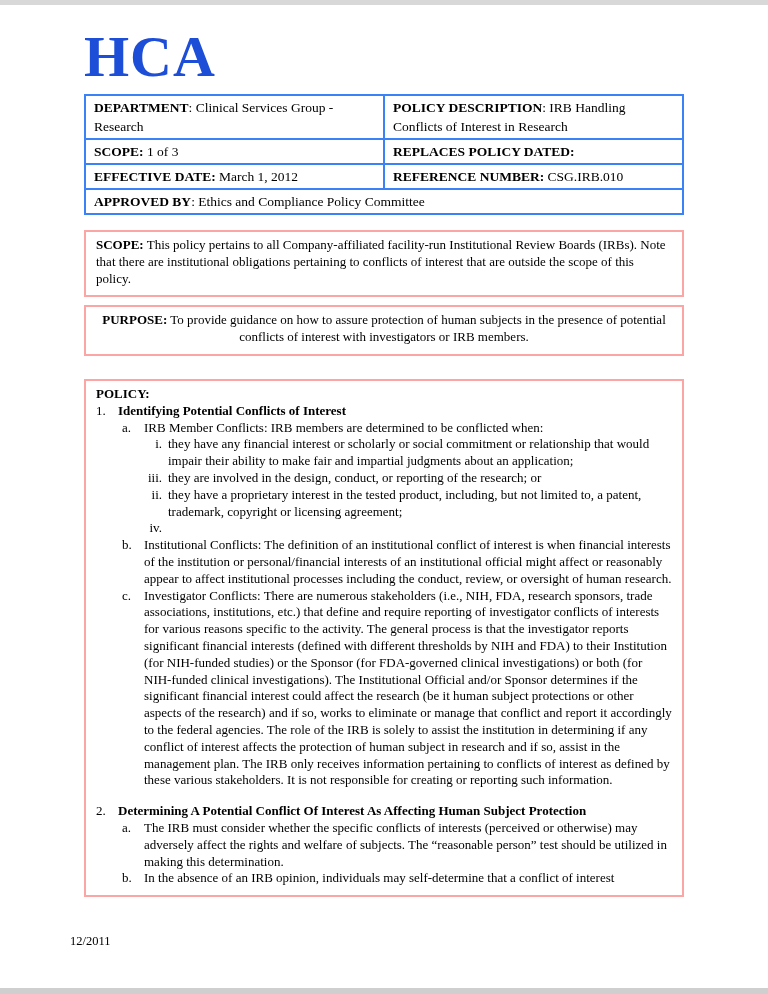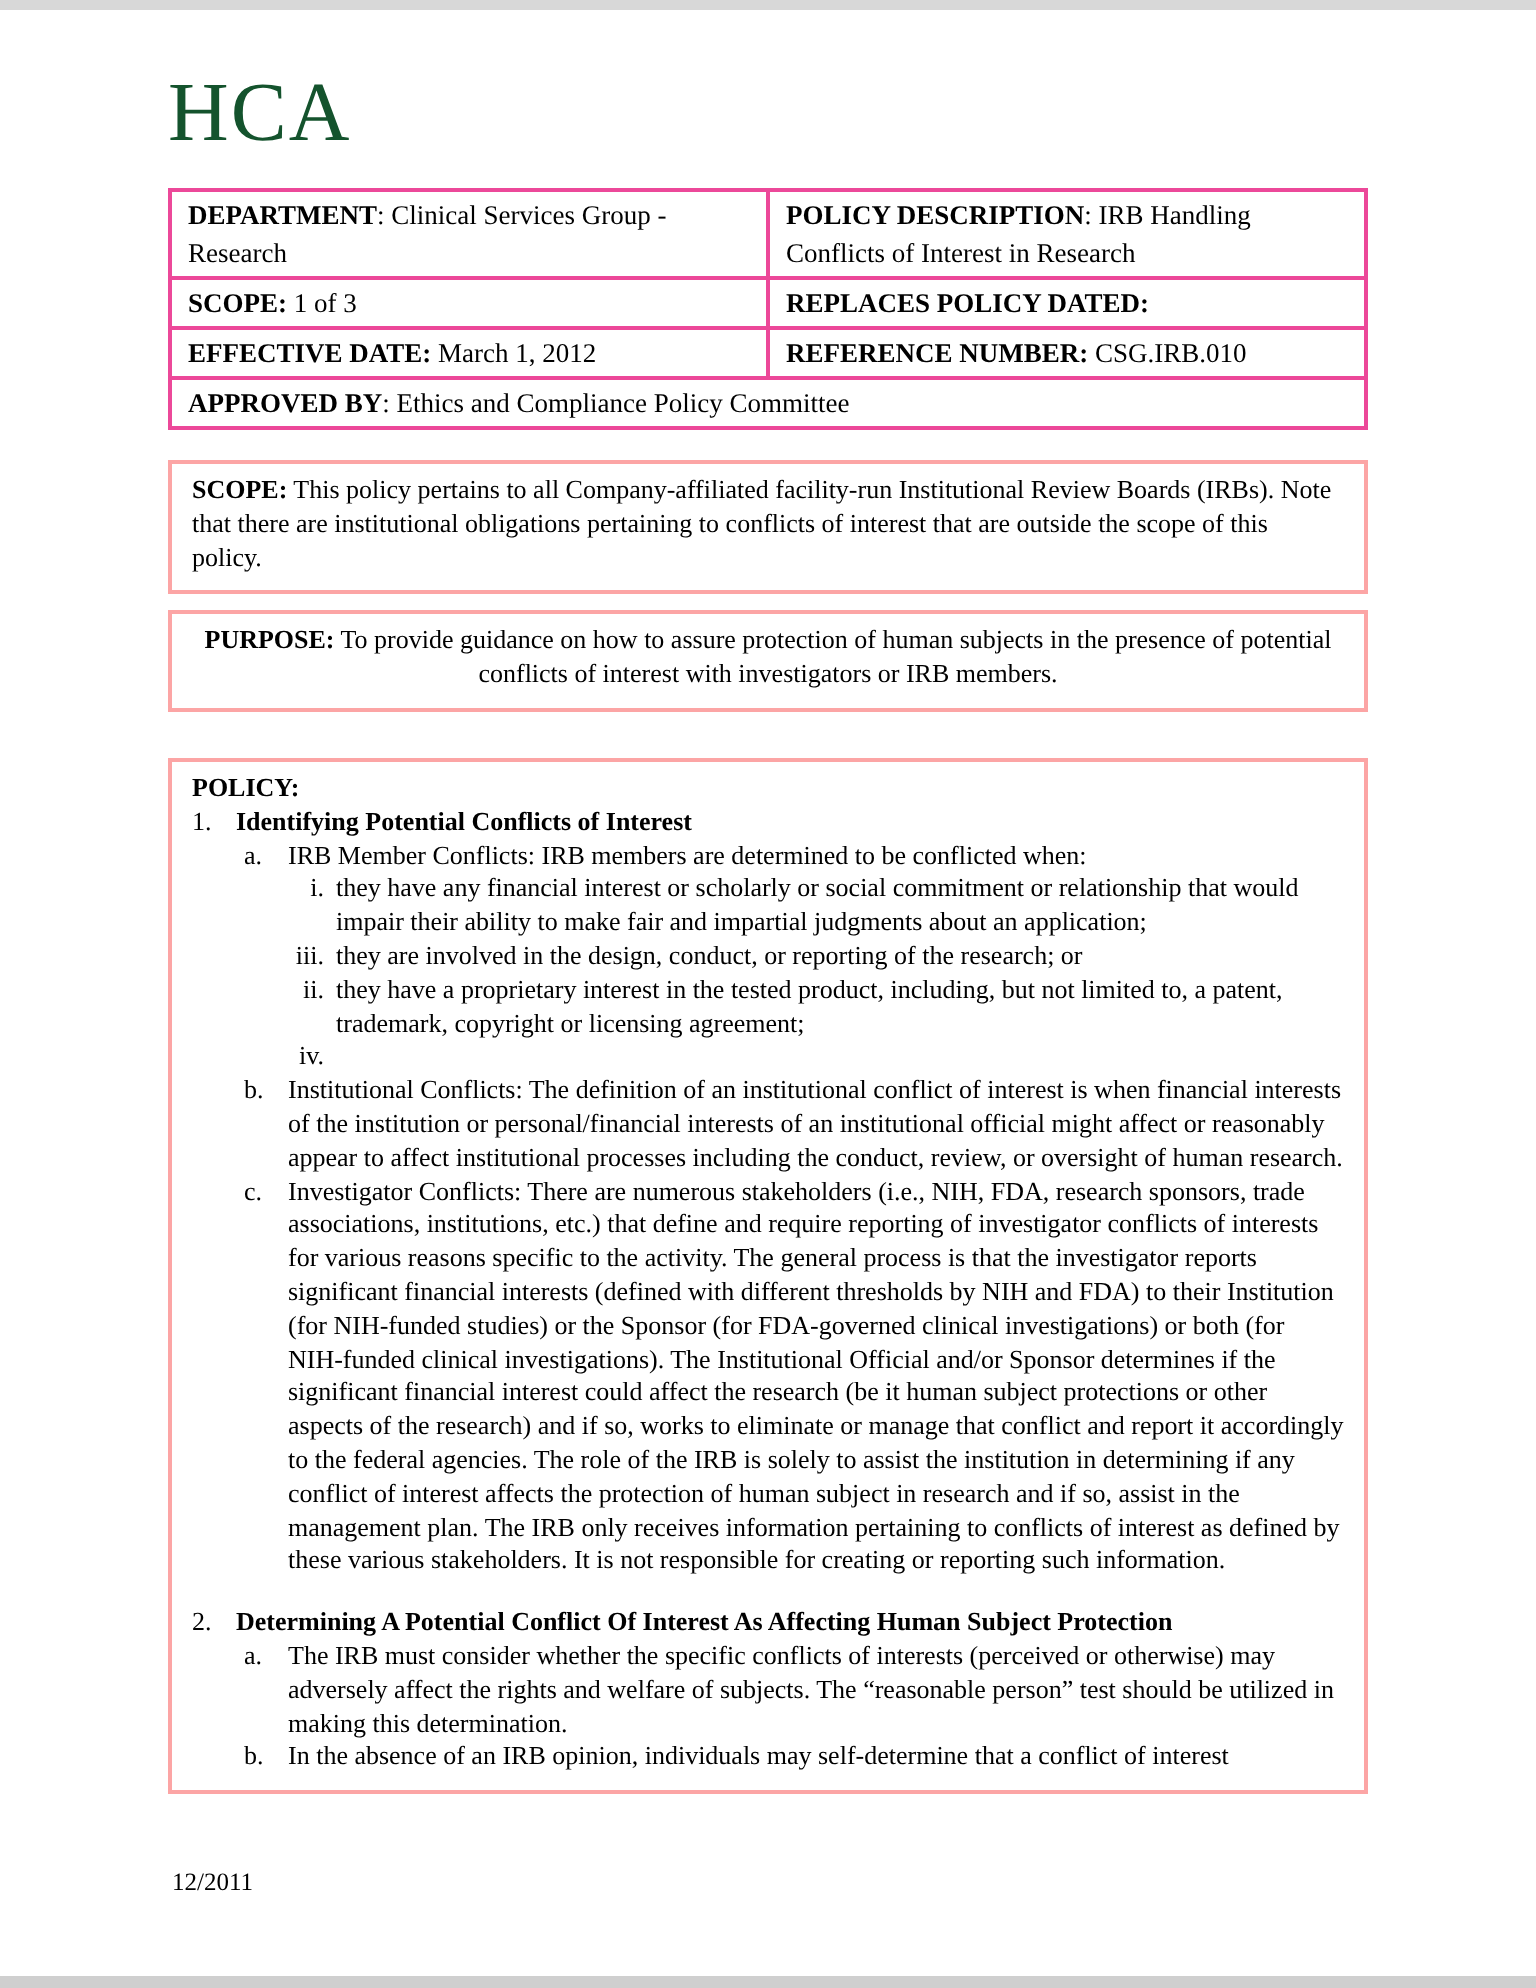--- a/index.html
+++ b/index.html
@@ -5,26 +5,26 @@
   html, body { margin:0; padding:0; background:#ffffff; }
   .page {
     position:relative; width:768px; height:994px; background:#ffffff;
     font-family:"Liberation Serif", serif; color:#000; overflow:hidden; box-sizing:border-box;
   }
   .scan-edge { position:absolute; left:0; width:768px; }
   .scan-top { top:0; height:5px; background:#d8d8d8; }
   .scan-bottom { bottom:0; height:6px; background:#cfcfcf; }
   .content { position:absolute; left:84px; top:28px; width:600px; }
   .logo {
-    font-weight:normal; font-size:42px; line-height:58px; color:#14532d;
+    font-weight:bold; font-size:58px; line-height:58px; color:#1d4ed8;
     letter-spacing:1px; font-family:"Liberation Serif", serif;
   }
   table.header-table { width:100%; border-collapse:collapse; margin-top:8px; table-layout:fixed; }
   table.header-table td {
-    border:2px solid #ec4899; padding:2px 8px; font-size:13.5px; line-height:19px;
+    border:2px solid #3b82f6; padding:2px 8px; font-size:13.5px; line-height:19px;
     vertical-align:top; word-wrap:break-word;
   }
   .lbl { font-weight:bold; }
   .box {
     border:2px solid #fca5a5; padding:5px 10px 8px 10px;
     font-size:13px; line-height:16.8px;
   }
   .box-scope { margin-top:15px; }
   .box-purpose { margin-top:8px;text-align:center; }
   .box-policy { margin-top:23px; }
@@ -32,21 +32,21 @@
   .li { display:flex; align-items:flex-start; }
   .li .m { flex:none; }
   .li .t { flex:1 1 auto; }
   .l1 .m { width:22px; }
   .l2 { padding-left:26px; }
   .l2 .m { width:22px; }
   .l3 { padding-left:40px; }
   .l3 .m { width:26px; text-align:right; padding-right:6px; }
   .item-gap { margin-top:14px; }
   .footer {
-    position:absolute; left:86px; top:934px; font-size:12.5px; line-height:14px;
+    position:absolute; left:70px; top:934px; font-size:12.5px; line-height:14px;
   }
 </style>
 </head>
 <body>
 
 <div class="page">
   <div class="scan-edge scan-top"></div>
 
   <div class="content">
 

